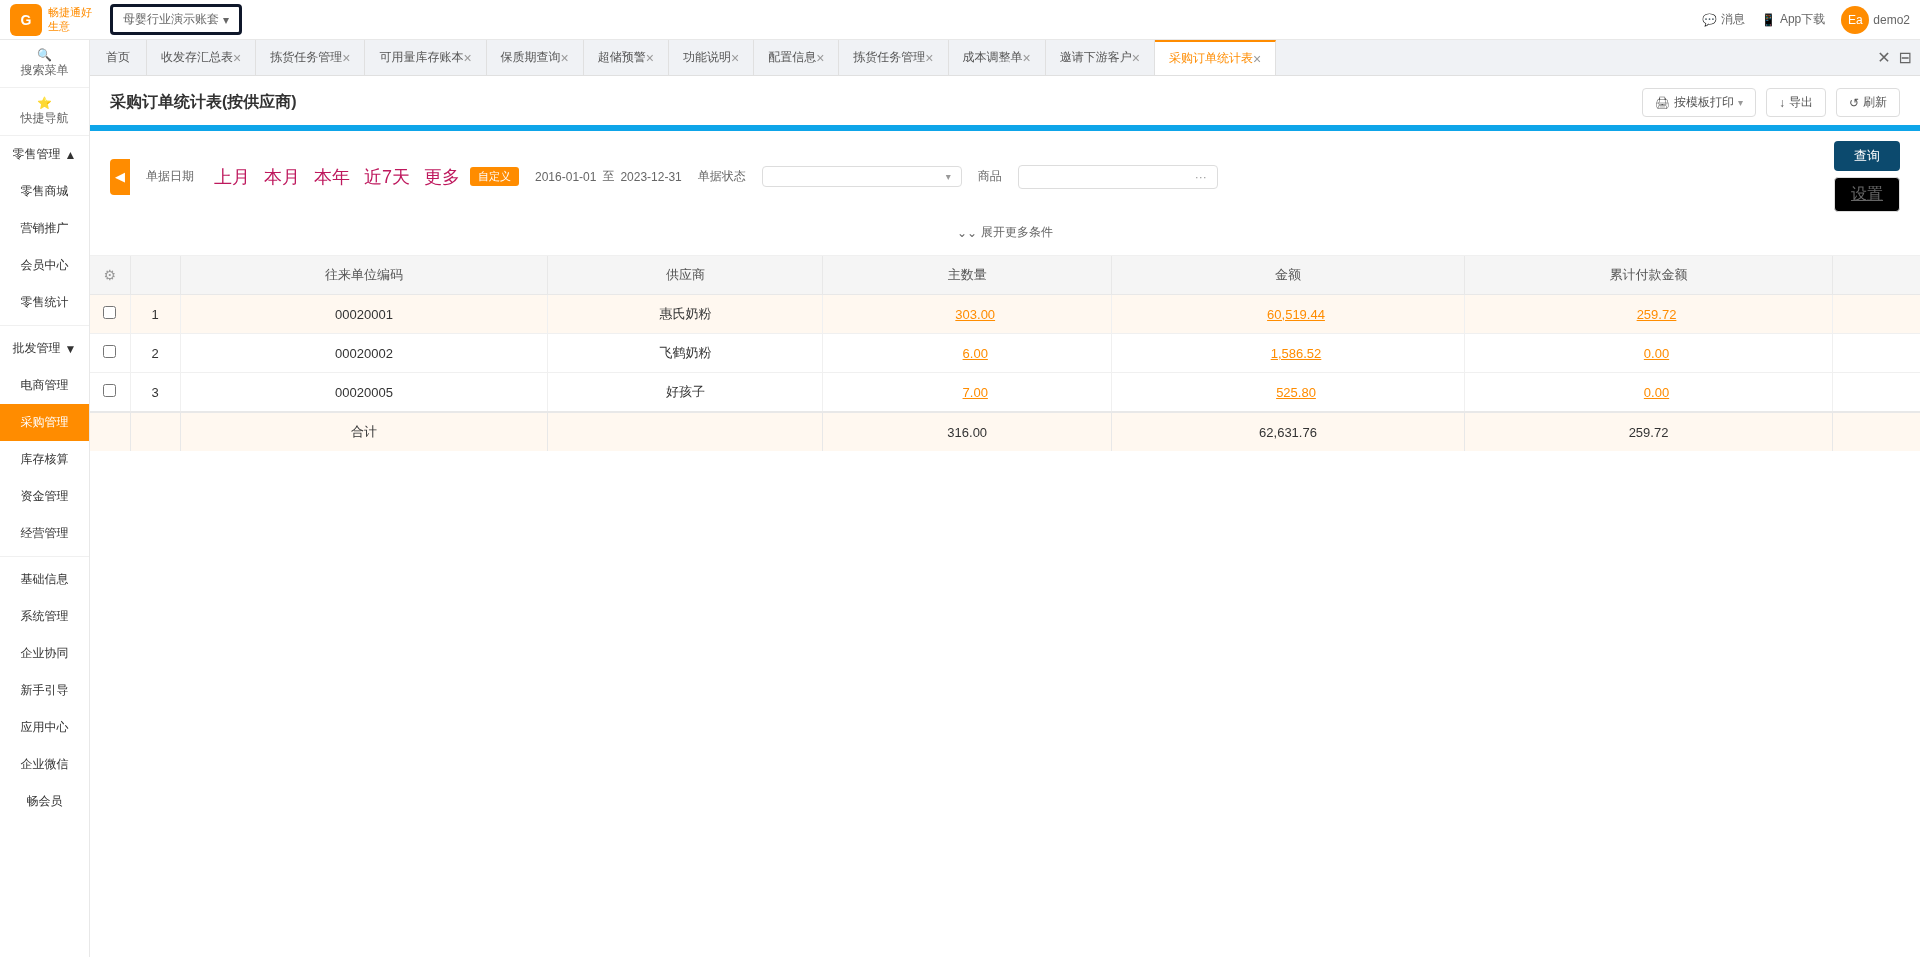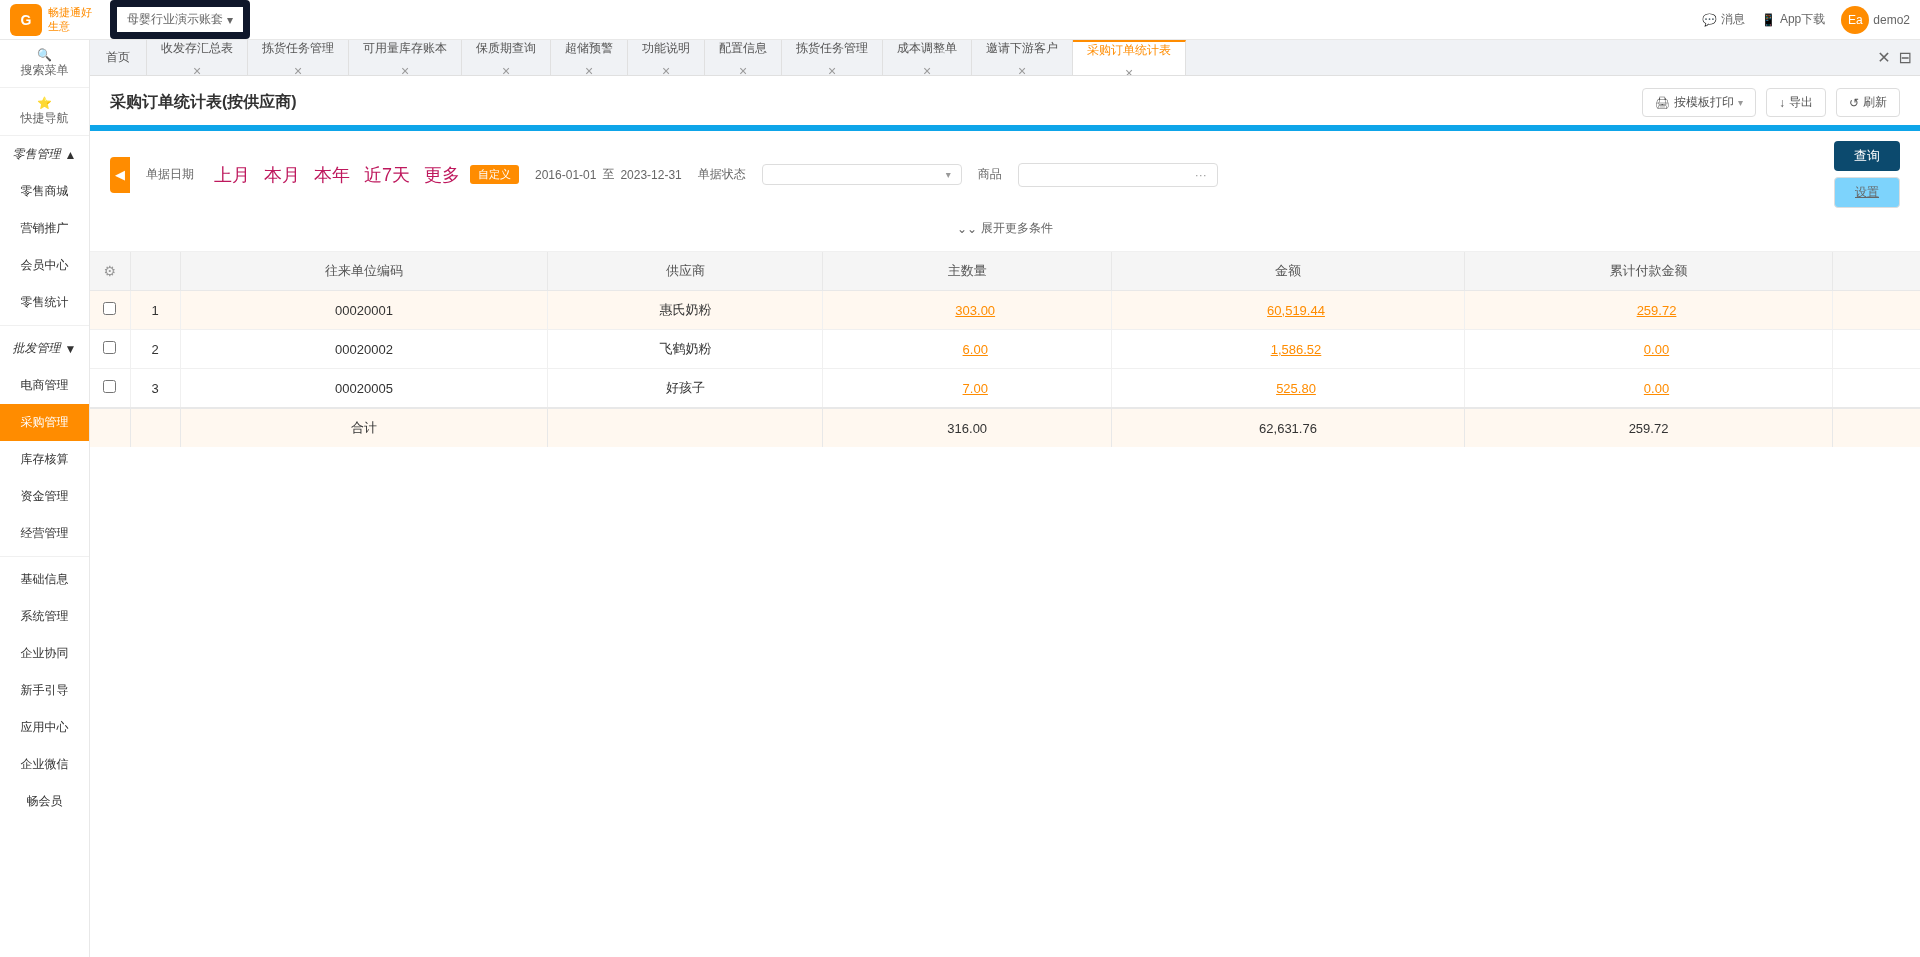--- a/index.html
+++ b/index.html
@@ -4,44 +4,44 @@
   <style>
     * { box-sizing: border-box; margin: 0; padding: 0; }
     body { font-family: 'Microsoft YaHei', Arial, sans-serif; font-size: 13px; background: #f5f5f5; color: #333; overflow: hidden; height: 957px; }
 
     
     .app-container { display: flex; flex-direction: column; height: 957px; }
     .top-bar { display: flex; align-items: center; height: 40px; background: #fff; border-bottom: 1px solid #e8e8e8; padding: 0 10px; }
     .logo-area { display: flex; align-items: center; width: 90px; gap: 6px; }
     .logo-icon { width: 32px; height: 32px; background: #ff8c00; border-radius: 6px; display: flex; align-items: center; justify-content: center; color: white; font-size: 14px; font-weight: bold; flex-shrink: 0; }
     .logo-text { font-size: 11px; color: #ff8c00; line-height: 1.2; }
-    .workspace-selector { display: flex; align-items: center; gap: 4px; padding: 4px 10px; border: 7px solid #0f172a; border-radius: 4px; cursor: pointer; font-size: 12px; color: #666; margin-left: 10px; }
+    .workspace-selector { display: flex; align-items: center; gap: 4px; padding: 4px 10px; border: 3px solid #0f172a; border-radius: 4px; cursor: pointer; font-size: 12px; color: #666; margin-left: 10px; }
     .top-right { margin-left: auto; display: flex; align-items: center; gap: 16px; }
     .top-right-item { display: flex; align-items: center; gap: 4px; cursor: pointer; color: #666; font-size: 12px; }
     .avatar { width: 28px; height: 28px; border-radius: 50%; background: #ff8c00; color: white; display: flex; align-items: center; justify-content: center; font-size: 12px; }
 
     
     .main-layout { display: flex; flex: 1; overflow: hidden; }
 
     
     .sidebar { width: 90px; background: #fff; border-right: 1px solid #e8e8e8; display: flex; flex-direction: column; overflow-y: auto; flex-shrink: 0; }
     .sidebar-search { padding: 8px 6px; border-bottom: 1px solid #f0f0f0; text-align: center; font-size: 12px; color: #666; cursor: pointer; }
     .sidebar-nav { padding: 8px 6px; border-bottom: 1px solid #f0f0f0; text-align: center; font-size: 12px; color: #666; cursor: pointer; }
     .sidebar-item { padding: 10px 6px; text-align: center; font-size: 12px; color: #333; cursor: pointer; display: flex; flex-direction: column; align-items: center; gap: 2px; }
     .sidebar-item.active { background: #ff8c00; color: #fff; }
-    .sidebar-item.has-arrow { flex-direction: row; justify-content: center; gap: 4px; font-style: italic; }
+    .sidebar-item.has-arrow { flex-direction: row; justify-content: center; gap: 4px; }
     .sidebar-divider { height: 1px; background: #f0f0f0; margin: 4px 0; }
 
     
     .content-area { flex: 1; display: flex; flex-direction: column; overflow: hidden; }
 
     
     .tab-bar { display: flex; align-items: center; background: #f0f2f5; border-bottom: 1px solid #e0e0e0; height: 36px; overflow-x: auto; flex-shrink: 0; }
     .tab-bar::-webkit-scrollbar { height: 3px; }
-    .tab-item { display: flex; align-items: center; gap: 6px; padding: 0 14px; height: 100%; cursor: pointer; font-size: 12px; color: #555; white-space: nowrap; border-right: 1px solid #e0e0e0; flex-shrink: 0; flex-direction: column; }
+    .tab-item { display: flex; align-items: center; padding: 0 14px; height: 100%; cursor: pointer; font-size: 12px; color: #555; white-space: nowrap; border-right: 1px solid #e0e0e0; flex-shrink: 0; }
     .tab-item.active { background: #fff; color: #ff8c00; border-top: 2px solid #ff8c00; }
     .tab-item .tab-close { color: #999; font-size: 14px; display: flex; align-items: center; }
     .tab-home { padding: 0 16px; font-size: 12px; color: #555; cursor: pointer; border-right: 1px solid #e0e0e0; height: 100%; display: flex; align-items: center; }
     .tab-controls { margin-left: auto; display: flex; align-items: center; padding: 0 8px; gap: 8px; }
     .tab-ctrl-btn { font-size: 16px; color: #666; cursor: pointer; }
 
     
     .page-content { flex: 1; background: #fff; overflow: auto; padding: 0; }
 
     
@@ -57,21 +57,21 @@
     .filter-row { display: flex; align-items: center; gap: 16px; margin-bottom: 8px; }
     .filter-label { font-size: 12px; color: #666; white-space: nowrap; }
     .date-shortcuts { display: flex; gap: 6px; align-items: center; }
     .date-shortcut { font-size: 18px; color: #be185d; cursor: pointer; padding: 2px 4px; }
     .date-custom { display: inline-flex; align-items: center; padding: 2px 8px; background: #ff8c00; color: #fff; border-radius: 3px; font-size: 11px; cursor: pointer; }
     .date-range { display: flex; align-items: center; gap: 6px; font-size: 12px; color: #666; }
     .filter-select { display: flex; align-items: center; gap: 4px; padding: 4px 10px; border: 1px solid #ddd; border-radius: 4px; min-width: 200px; font-size: 12px; color: #999; cursor: pointer; background: #fff; }
     .filter-input { display: flex; align-items: center; gap: 4px; padding: 4px 10px; border: 1px solid #ddd; border-radius: 4px; min-width: 200px; font-size: 12px; color: #999; cursor: pointer; background: #fff; }
     .btn-expand { display: flex; align-items: center; gap: 4px; font-size: 12px; color: #666; cursor: pointer; margin: 0 auto; padding: 4px 12px; }
     .btn-query { padding: 6px 20px; background: #0c4a6e; color: #fff; border: none; border-radius: 4px; cursor: pointer; font-size: 13px; }
-    .btn-settings { padding: 6px 16px; background: #7dd3fc; color: #666; border: 1px solid #ddd; border-radius: 4px; cursor: pointer; font-size: 12px; text-decoration: underline; }
+    .btn-settings { padding: 6px 16px; background: #000000; color: #666; border: 1px solid #ddd; border-radius: 4px; cursor: pointer; font-size: 16px; text-decoration: underline; }
     .filter-right-actions { display: flex; flex-direction: column; gap: 6px; margin-left: auto; }
     .toggle-arrow { width: 20px; height: 36px; background: #ff8c00; border-radius: 4px 0 0 4px; display: flex; align-items: center; justify-content: center; color: #fff; cursor: pointer; flex-shrink: 0; }
 
     
     .table-container { padding: 0 0; overflow-x: auto; }
     table { width: 100%; border-collapse: collapse; font-size: 13px; }
     thead tr { background: #f5f5f5; }
     thead th { padding: 10px 12px; text-align: center; color: #555; font-weight: 500; border-bottom: 1px solid #e8e8e8; border-right: 1px solid #e8e8e8; white-space: nowrap; }
     thead th:last-child { border-right: none; }
     tbody tr { border-bottom: 1px solid #f0f0f0; }

